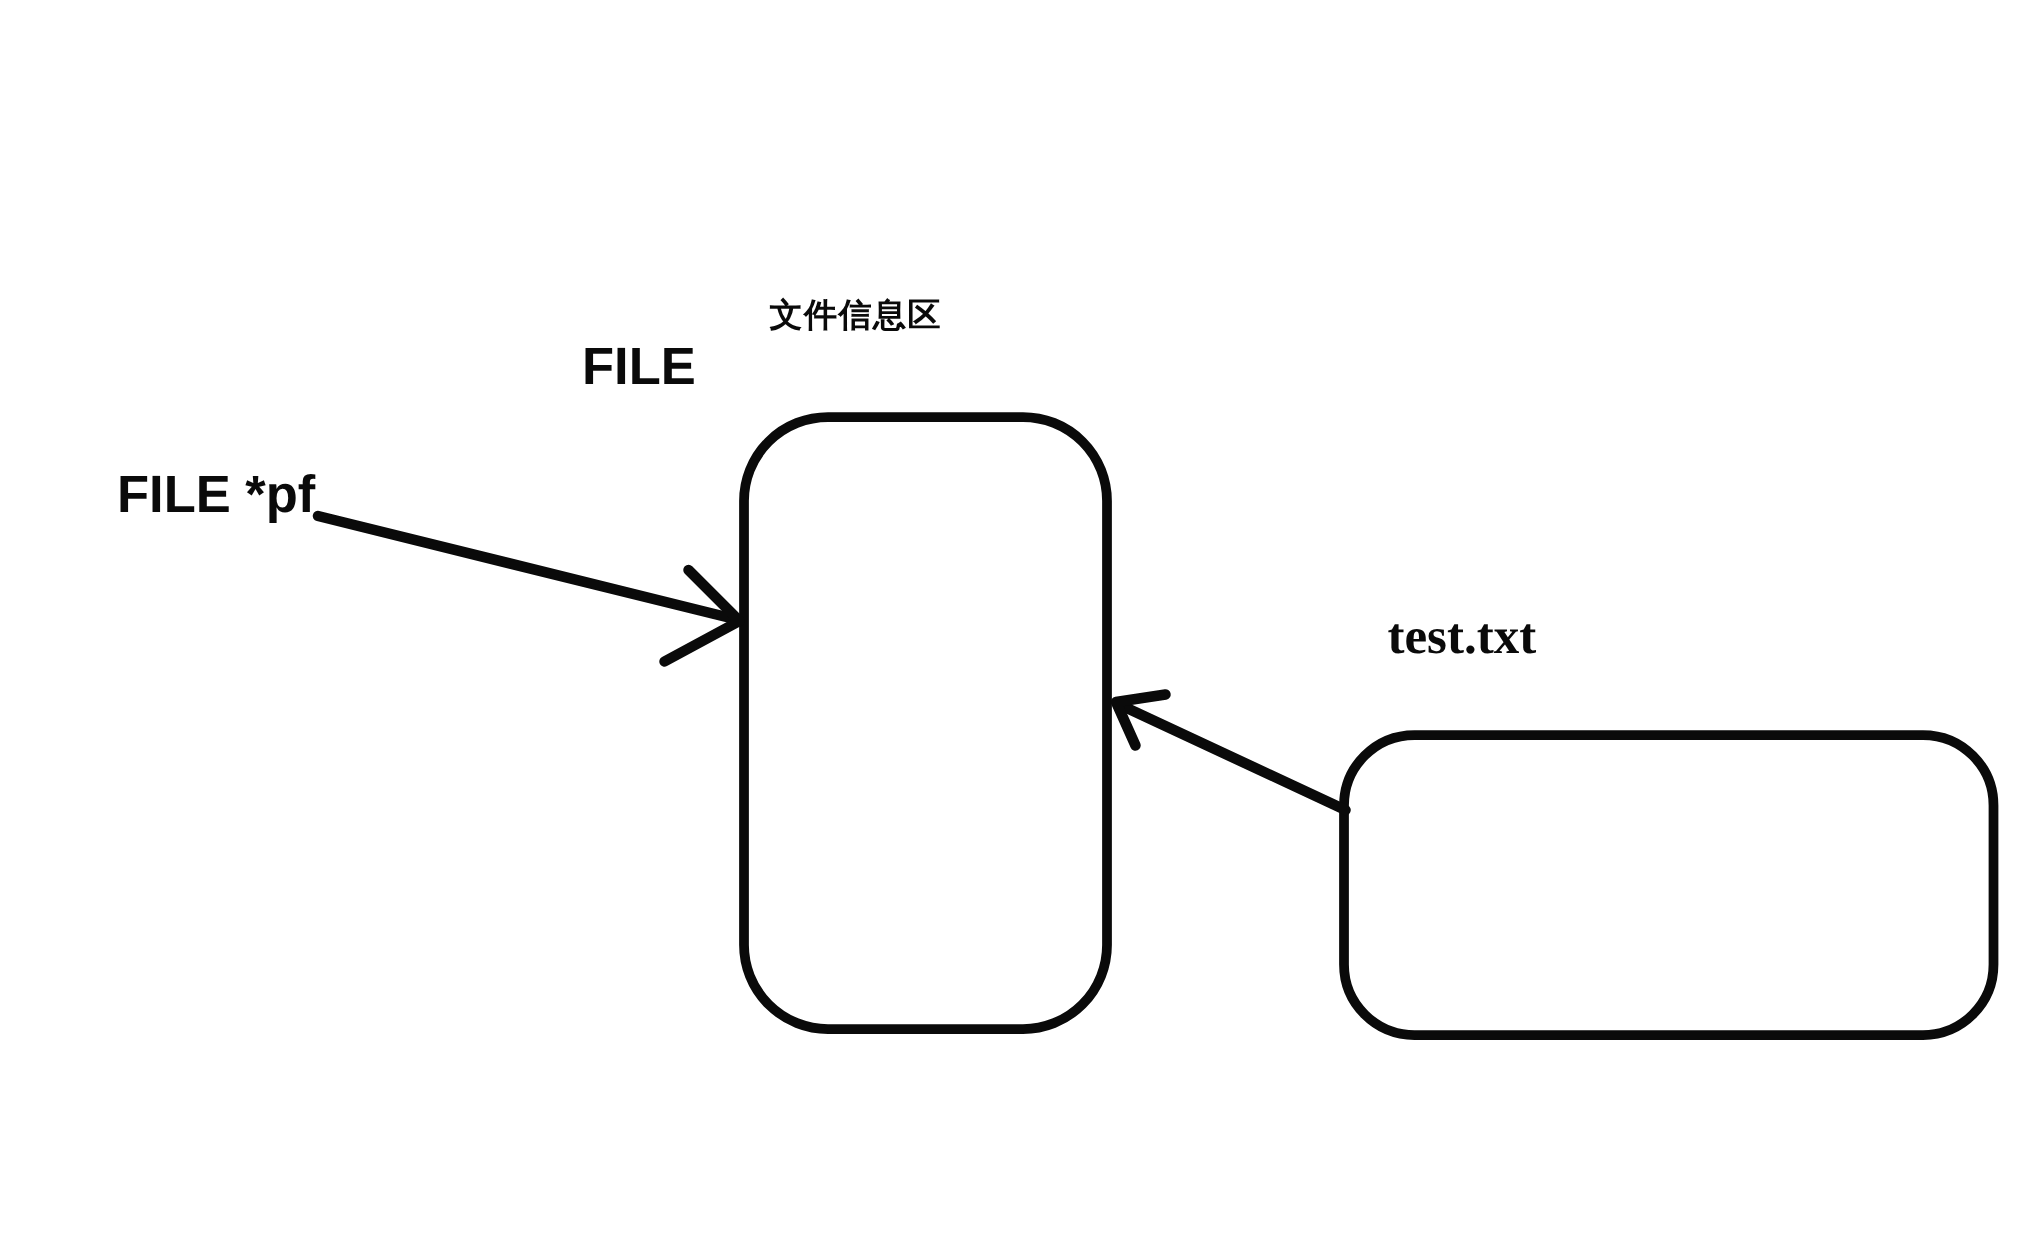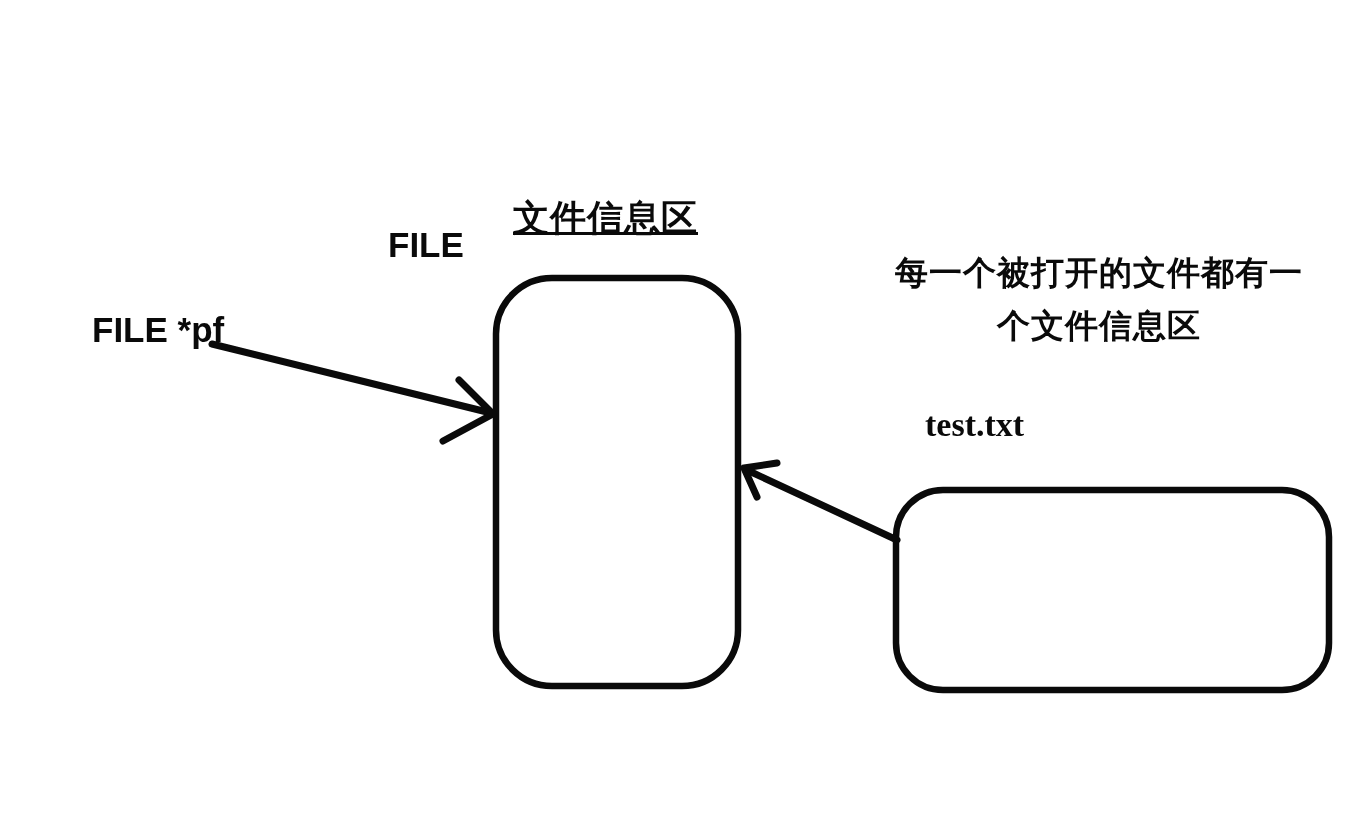--- a/index.html
+++ b/index.html
@@ -15,22 +15,22 @@
     fill: none; stroke: var(--ink);
     stroke-linecap: round; stroke-linejoin: round;
   }
   .box-stroke { stroke-width: 6.5; }
   .arrow-stroke { stroke-width: 7; }
   .label {
     position: absolute; color: var(--ink);
     font-weight: 700; white-space: nowrap; line-height: 1.1;
   }
   .lbl-file      { left: 388px; top: 226px; font-size: 35px; }
-  .lbl-infoarea  { left: 513px; top: 198px; font-size: 36px; letter-spacing: 1px; text-decoration: underline; }
-  .lbl-pf        { left: 92px;  top: 311px; font-size: 35px; }
+  .lbl-infoarea  { left: 513px; top: 198px; font-size: 22px; letter-spacing: 1px; }
+  .lbl-pf        { left: 78px;  top: 311px; font-size: 35px; }
   .lbl-filename  { left: 925px; top: 406px; font-size: 34px; font-family: Liberation Serif, serif; }
   .note          { left: 895px; top: 246px; font-size: 33px; letter-spacing: 1px; }
   .note div      { line-height: 53px; }
 </style>
 </head>
 <body>
 
 <div class="canvas">
 
   <svg class="strokes" viewBox="0 0 1360 835" xmlns="http://www.w3.org/2000/svg">
@@ -49,20 +49,16 @@
       <path class="stroke arrow-stroke" d="M 777 463 L 744 468 L 757 497"></path>
     </g>
   </svg>
 
   <div class="label lbl-file">FILE</div>
 
   <div class="label lbl-infoarea">文件信息区</div>
 
   <div class="label lbl-pf">FILE *pf</div>
 
-  <div class="label note">
-    <div>每一个被打开的文件都有一</div>
-    <div>个文件信息区</div>
-  </div>
 
   <div class="label lbl-filename">test.txt</div>
 
 </div>
 
 </body></html>

